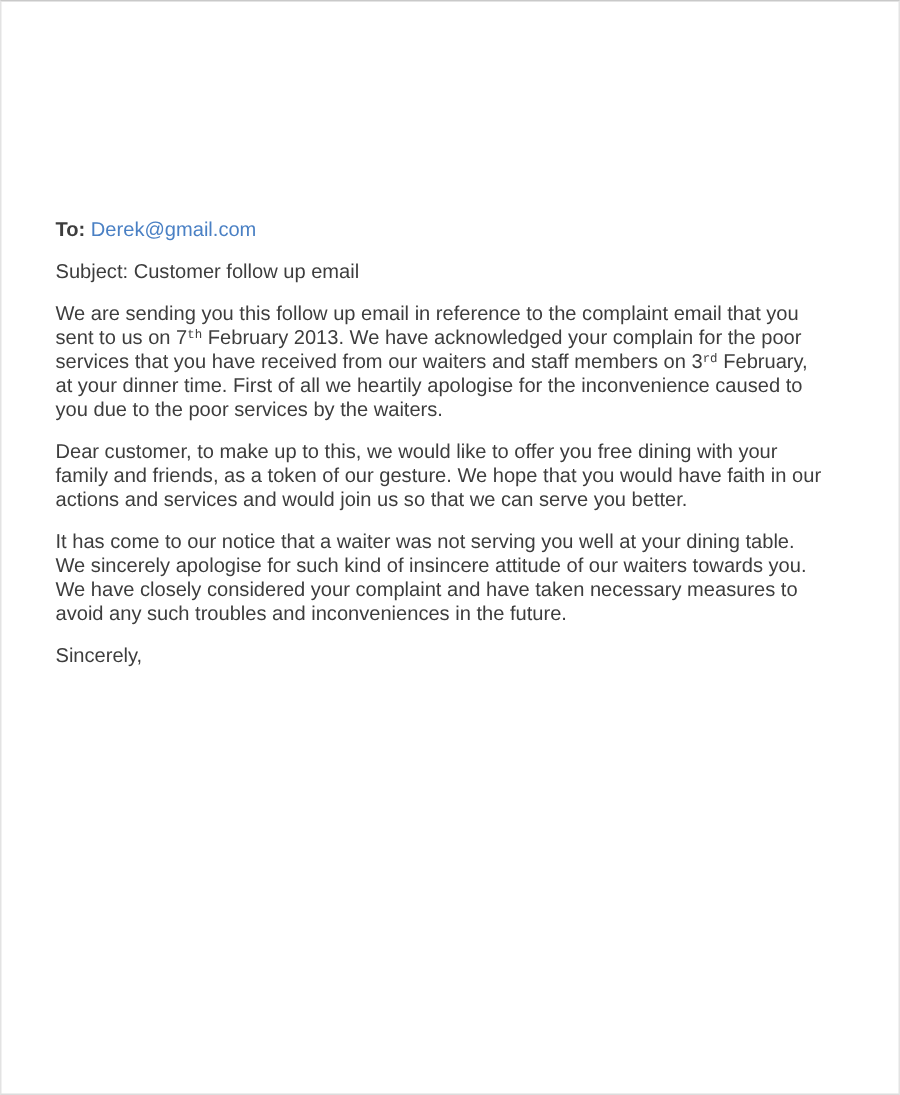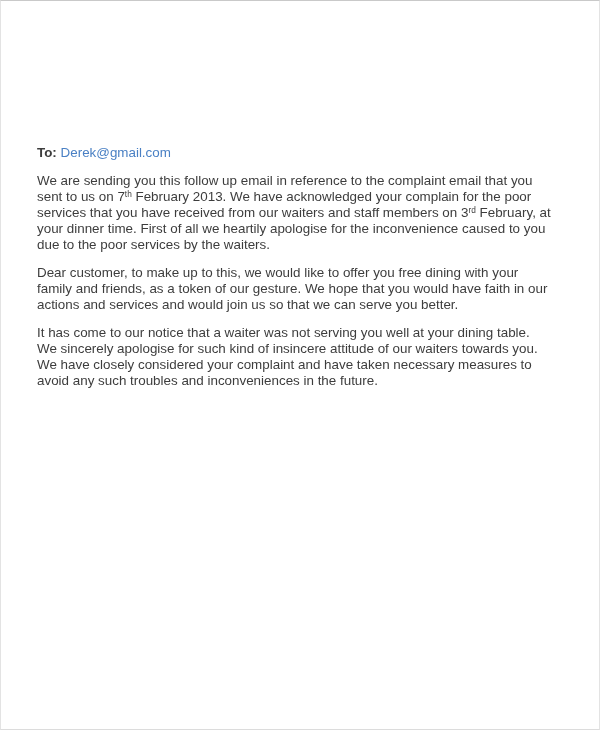--- a/index.html
+++ b/index.html
@@ -36,37 +36,43 @@
   a.mail-link {
     text-decoration: none;
     cursor: pointer;
   }
   sup.ord {
     font-size: 0.62em;
     line-height: 0;
     position: relative;
     top: -0.45em;
     vertical-align: baseline;
+    font-family: Liberation Mono, monospace;
   }
 </style>
 </head>
 <body>
 
 <div class="page">
   <div class="content">
 
     <p class="para">
       <span class="bold">To:</span>
       <a class="mail-link" style="color: rgb(74, 128, 196);">Derek@gmail.com</a>
     </p>
 
+    <p class="para">
+      <span>Subject:</span>
+      <span>Customer follow up email</span>
+    </p>
 
 
     <div>
         <p class="para"><span>We are sending you this follow up email in reference to the complaint email that you sent to us on 7</span><sup class="ord">th</sup><span> February 2013. We have acknowledged your complain for the poor services that you have received from our waiters and staff members on 3</span><sup class="ord">rd</sup><span> February, at your dinner time. First of all we heartily apologise for the inconvenience caused to you due to the poor services by the waiters.</span></p>
         <p class="para"><span>Dear customer, to make up to this, we would like to offer you free dining with your family and friends, as a token of our gesture. We hope that you would have faith in our actions and services and would join us so that we can serve you better.</span></p>
         <p class="para"><span>It has come to our notice that a waiter was not serving you well at your dining table. We sincerely apologise for such kind of insincere attitude of our waiters towards you. We have closely considered your complaint and have taken necessary measures to avoid any such troubles and inconveniences in the future.</span></p>
       </div>
 
 
+    <p class="para">Sincerely,</p>
 
   </div>
 </div>
 
 </body></html>

